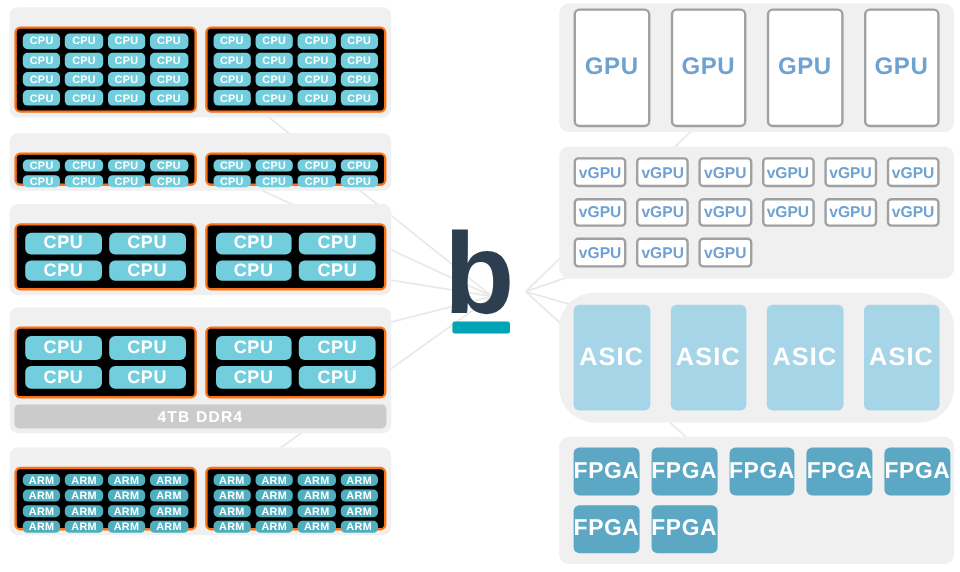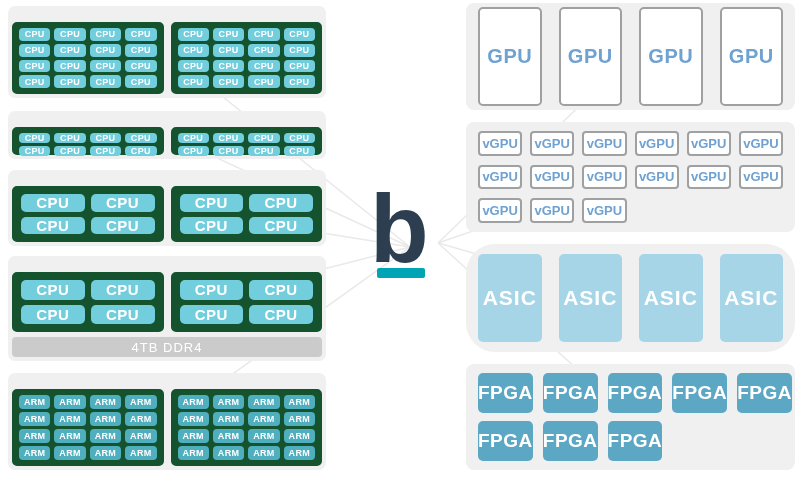--- a/index.html
+++ b/index.html
@@ -10,46 +10,46 @@
   .lines{position:absolute;left:0;top:0;z-index:0;}
   .col-left{position:absolute;left:8px;top:6px;width:318px;z-index:1;}
   .col-right{position:absolute;left:466px;top:3px;width:329px;z-index:1;}
 
   
   .panel{background:#F0F0F1;border-radius:7px;padding:4px;display:flex;gap:7px;box-sizing:border-box;}
   .p1{height:92px;margin-bottom:13px;}
   .p2{height:48px;margin-bottom:11px;}
   .p3{height:76px;margin-bottom:10px;}
   .p4{height:105px;margin-bottom:12px;flex-direction:column;gap:0;}
-  .p5{height:97px;}
+  .p5{height:73px;}
   .p4 .boxes{display:flex;gap:7px;flex:1;}
-  .wbox{flex:1;background:#14532d;border:2px solid #14532d;border-radius:5px;
+  .wbox{flex:1;background:#000000;border:2px solid #f97316;border-radius:5px;
         padding:4px 5px;display:grid;gap:3px 4px;box-sizing:border-box;margin-top:12px;}
   .g4{grid-template-columns:repeat(4,1fr);}
   .g2{grid-template-columns:repeat(2,1fr);gap:5px 6px;padding:6px 7px;}
   .chip{display:flex;align-items:center;justify-content:center;color:#fff;font-weight:bold;border-radius:4px;}
   .chip-cpu{background:#72CEDD;}
   .chip-arm{background:#4FAFBF;}
   .chip-sm{font-size:9px;letter-spacing:.3px;}
   .chip-lg{font-size:15px;border-radius:5px;letter-spacing:.5px;}
   .g2 .chip{border-radius:5px;}
   .mem-bar{height:20px;margin-top:5px;background:#CBCBCB;border-radius:4px;color:#fff;
-        font-weight:normal;font-size:13px;letter-spacing:1px;display:flex;align-items:center;justify-content:center;}
+        font-weight:bold;font-size:13px;letter-spacing:1px;display:flex;align-items:center;justify-content:center;}
 
   
   .rpanel{background:#F0F0F1;border-radius:8px;box-sizing:border-box;}
   .rp-gpu{height:107px;margin-bottom:12px;padding:4px 12px;display:flex;gap:17px;}
   .rp-gpu .chip{flex:1;background:#fff;border:2px solid #9EA0A2;border-radius:5px;
         color:#6FA1D1;font-size:20px;letter-spacing:.5px;}
   .rp-vgpu{height:110px;margin-bottom:12px;padding:9px 12px;display:grid;
         grid-template-columns:repeat(6,1fr);gap:9px 8px;}
   .rp-vgpu .chip{background:#fff;border:2px solid #9EA0A2;border-radius:4px;color:#6FA1D1;font-size:13px;}
   .rp-asic{height:108px;margin-bottom:12px;padding:10px 12px;display:flex;gap:17px;border-radius:29px;}
   .rp-asic .chip{flex:1;background:#A7D5E8;border-radius:5px;font-size:21px;letter-spacing:1px;}
-  .rp-fpga{height:106px;padding:9px 12px;display:grid;grid-template-columns:repeat(5,1fr);gap:8px 10px;}
+  .rp-fpga{height:106px;padding:9px 12px;display:grid;grid-template-columns:repeat(6,1fr);gap:8px 10px;}
   .rp-fpga .chip{background:#5CA7C4;border-radius:5px;font-size:19px;letter-spacing:.5px;}
 
   
   .brand-letter{position:absolute;left:370px;top:181px;z-index:2;font-size:96px;font-weight:bold;
         color:#2C3E50;line-height:1;}
   .brand-underline{position:absolute;left:377px;top:268px;z-index:2;width:48px;height:10px;
         background:#00A4B4;border-radius:2px;}
 </style>
 </head>
 <body>

